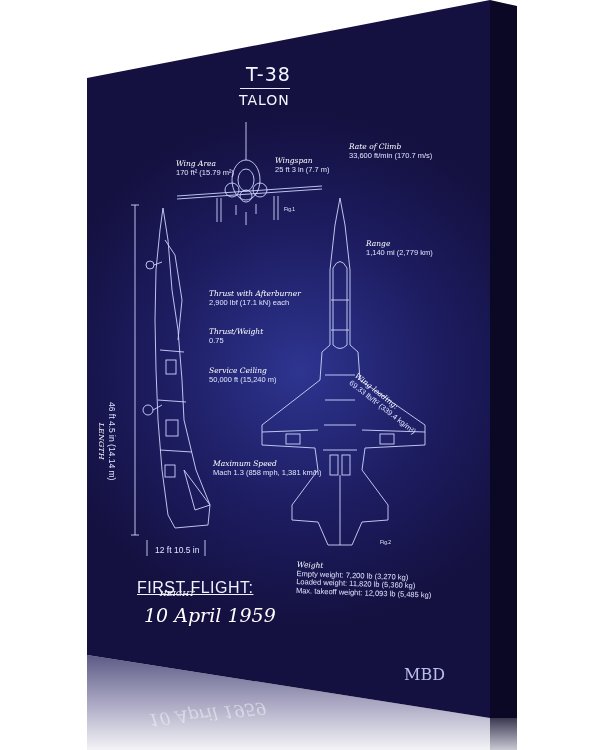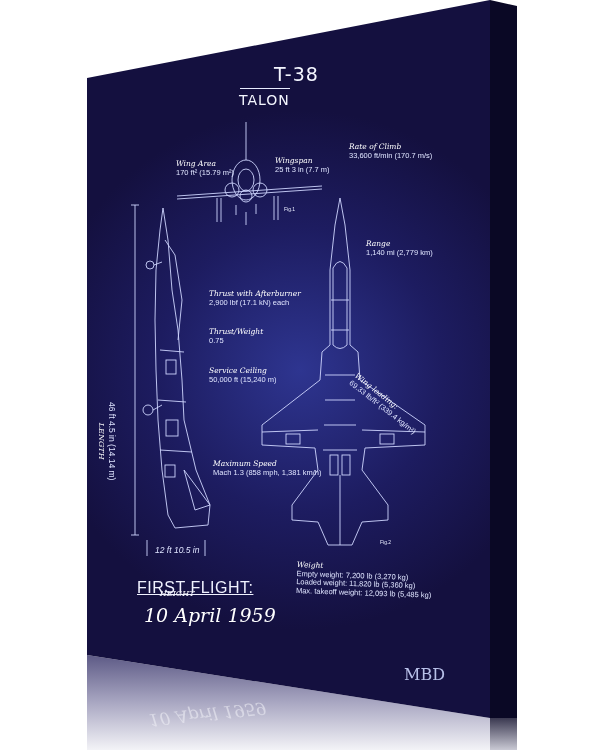--- a/index.html
+++ b/index.html
@@ -9,21 +9,21 @@
     font-family:"Liberation Sans", sans-serif;
   }
   .stage { position:absolute; left:0; top:0; width:600px; height:750px; }
   svg.scene { position:absolute; left:0; top:0; }
   .lbl {
     position:absolute; color:#e8ecff; white-space:nowrap;
     font-family:"Liberation Sans", sans-serif; line-height:1.15;
   }
   .hand { font-family:"DejaVu Serif", serif; font-style:italic; font-size:7.5px; color:#ffffff; display:block; }
   .val { font-size:7.5px; color:#dfe4ff; display:block; }
-  .title1 { font-family:"DejaVu Sans", sans-serif; font-size:19px; color:#f4f6ff; letter-spacing:1px;margin-left:28px; }
+  .title1 { font-family:"DejaVu Sans", sans-serif; font-size:19px; color:#f4f6ff; letter-spacing:1px; }
   .title2 { font-family:"DejaVu Sans", sans-serif; font-size:14px; color:#f4f6ff; letter-spacing:1px; }
   .ff-label { font-size:16px; color:#f0f2ff; text-decoration:underline; letter-spacing:0.5px; }
   .ff-date { font-family:"DejaVu Serif", serif; font-style:italic; font-size:19px; color:#ffffff; }
   .refl { opacity:0.55; }
 </style>
 </head>
 <body>
 
 <div class="stage">
 
@@ -156,21 +156,21 @@
     <span class="hand">Maximum Speed</span>
     <span class="val">Mach 1.3 (858 mph, 1,381 km/h)</span>
   </div>
 
   <div class="lbl" style="left:116px; top:402px; transform:rotate(90deg); transform-origin:left top;">
     <span class="val" style="font-size:8.5px;">46 ft 4.5 in (14.14 m)</span>
     <span class="hand" style="font-size:8px; text-align:center;">LENGTH</span>
   </div>
 
   <div class="lbl" style="left:155px; top:546px; text-align:center;">
-    <span class="val" style="font-size:8.5px;font-style:italic;">12 ft 10.5 in</span>
+    <span class="val" style="font-size:8.5px;">12 ft 10.5 in</span>
     <span class="hand" style="font-size:8px; text-align:center;margin-top:33px;">HEIGHT</span>
   </div>
 
   <div class="lbl" style="left:297px; top:561px; transform:rotate(2deg); transform-origin:left top;">
     <span class="hand">Weight</span>
     <span class="val">Empty weight: 7,200 lb (3,270 kg)</span>
     <span class="val">Loaded weight: 11,820 lb (5,360 kg)</span>
     <span class="val">Max. takeoff weight: 12,093 lb (5,485 kg)</span>
   </div>
 

